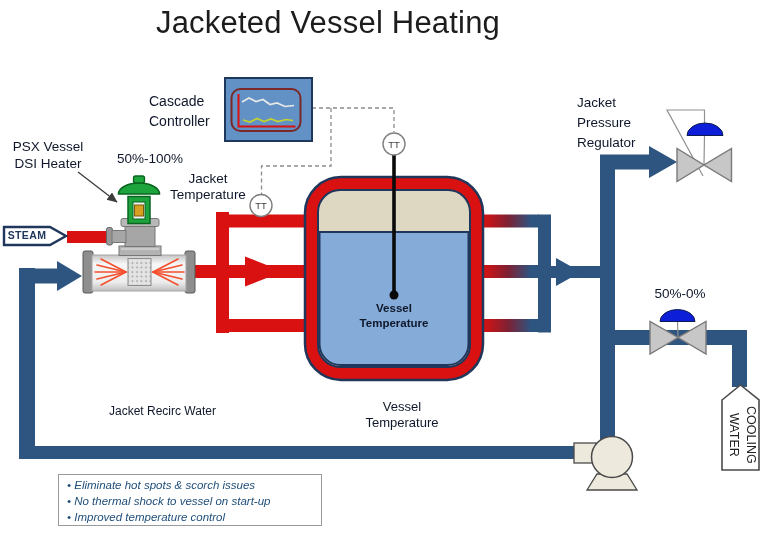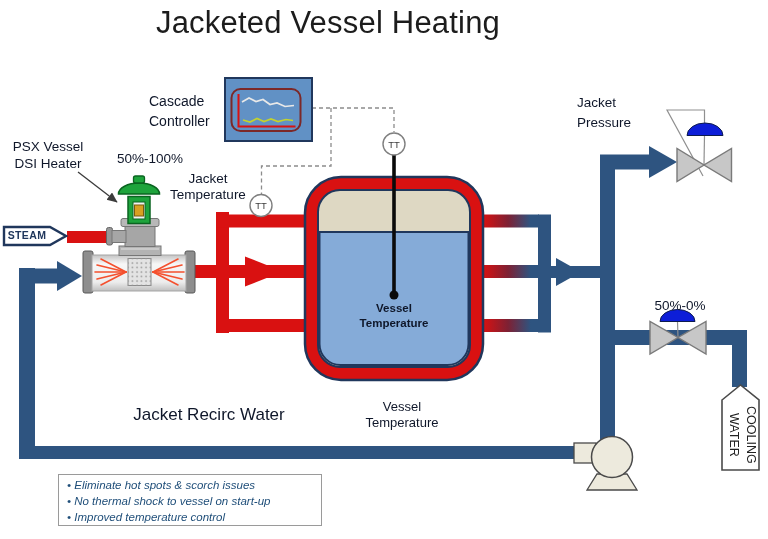--- a/index.html
+++ b/index.html
@@ -6,24 +6,24 @@
   #stage{position:relative;width:768px;height:539px;background:#fff;overflow:hidden;
          font-family:"Liberation Sans",sans-serif;}
   #art{position:absolute;left:0;top:0;}
   .lbl{position:absolute;color:#0f172a;line-height:1.15;}
   .title{top:5px;left:0;width:656px;text-align:center;font-size:31px;color:#1c1c1c;letter-spacing:0.2px;}
   .ctl-lbl{left:149px;top:91px;width:78px;font-size:14px;line-height:20px;}
   .psx-lbl{left:4px;top:139px;width:88px;font-size:13.5px;line-height:16.5px;text-align:center;}
   .r100-lbl{left:110px;top:151px;width:80px;font-size:13.5px;text-align:center;}
   .jt-lbl{left:165px;top:171px;width:86px;font-size:13.5px;line-height:15.5px;text-align:center;}
   .jpr-lbl{left:577px;top:93px;width:92px;font-size:13.5px;line-height:20px;}
-  .r0-lbl{left:642px;top:286px;width:76px;font-size:13.5px;text-align:center;margin-top:12px;}
+  .r0-lbl{left:642px;top:286px;width:76px;font-size:13.5px;text-align:center;}
   .vti-lbl{left:343px;top:301px;width:102px;font-size:11.5px;line-height:15px;font-weight:bold;text-align:center;}
   .vtb-lbl{left:352px;top:399px;width:100px;font-size:13px;line-height:16px;text-align:center;}
-  .recirc-lbl{left:109px;top:405px;width:200px;font-size:17px;text-align:center;}
+  .recirc-lbl{left:109px;top:405px;width:200px;font-size:12px;}
   .steam-txt{left:4px;top:229px;width:46px;text-align:center;font-size:10.5px;font-weight:bold;
              letter-spacing:0.4px;color:var(--outline_navy,#20375c);}
   .cooling-lbl{left:722px;top:401px;width:37px;height:68px;writing-mode:vertical-rl;
                font-size:12.5px;text-align:center;color:#222;}
   .cooling-lbl div{line-height:17px;}
   .notes{position:absolute;left:58px;top:474px;width:264px;height:52px;border:1.5px solid #9a9a9a;
          background:#fff;box-sizing:border-box;padding:3px 4px 0 8px;
          color:var(--note_navy,#1f4e79);font-size:11.5px;font-weight:normal;font-style:italic;}
   .notes div{line-height:15.8px;white-space:nowrap;}
   svg text{font-family:"Liberation Sans",sans-serif;}
@@ -200,20 +200,21 @@
 <div class="lbl r100-lbl">50%-100%</div>
 
 <div class="lbl jt-lbl">
   <div>Jacket</div>
   <div>Temperature</div>
 </div>
 
 <div class="lbl jpr-lbl">
   <div>Jacket</div>
   <div>Pressure</div>
+  <div>Regulator</div>
 </div>
 
 <div class="lbl r0-lbl">50%-0%</div>
 
 <div class="lbl vti-lbl">
   <div>Vessel</div>
   <div>Temperature</div>
 </div>
 
 <div class="lbl vtb-lbl">

